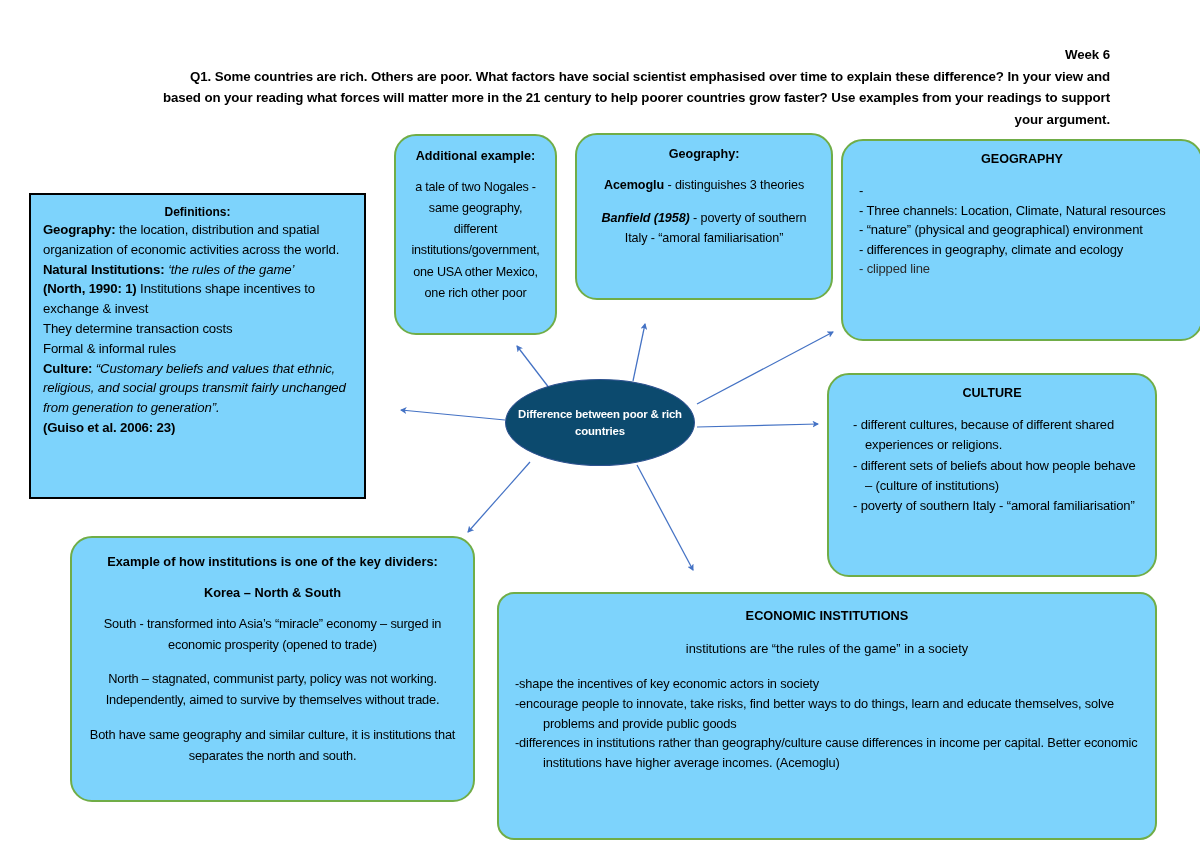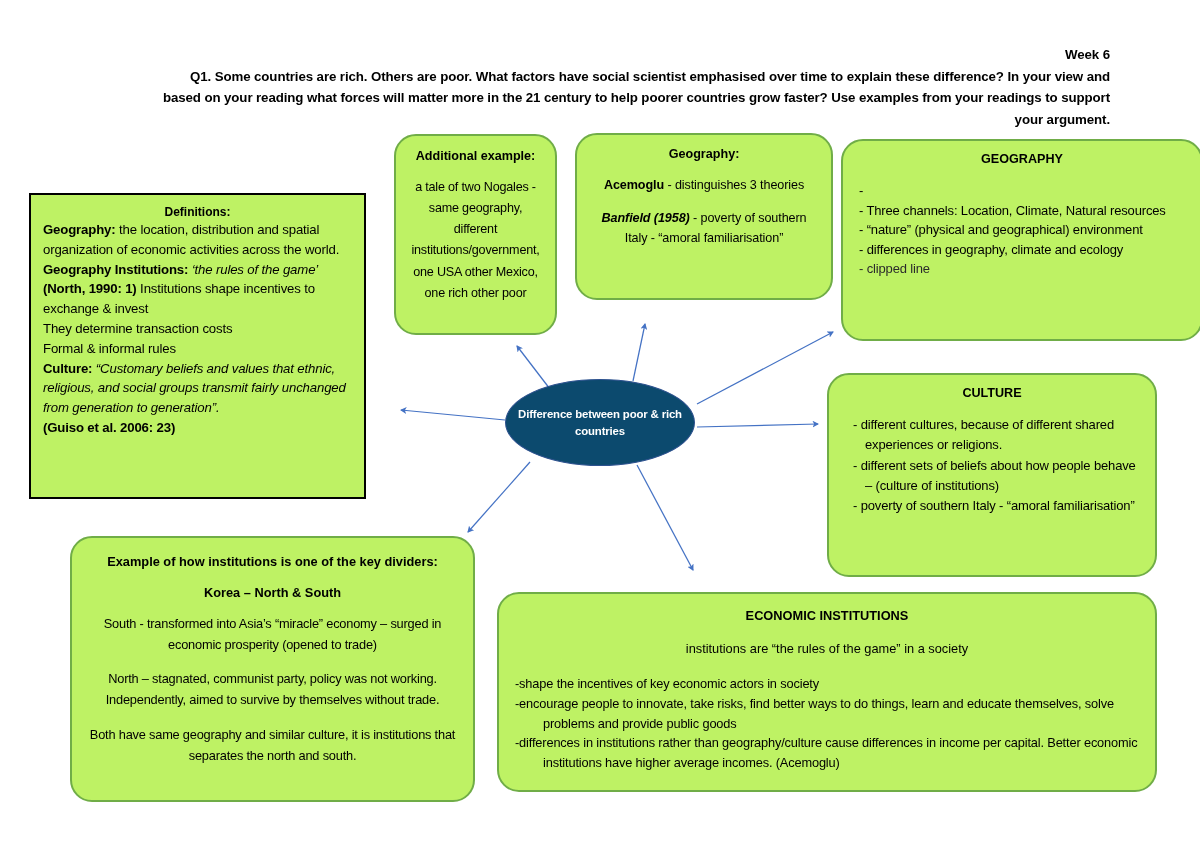--- a/index.html
+++ b/index.html
@@ -65,21 +65,21 @@
     text-align: center;
     line-height: 1.42;
     letter-spacing: -0.15px;
     padding: 0 6px;
   }
 
   
   .node-box {
     position: absolute;
     box-sizing: border-box;
-    background: #bef264;
+    background: #7dd3fc;
     border: 2.4px solid #70AD47;
     border-radius: 22px;
     overflow: hidden;
   }
   .node-box.sharp {
     border: 2px solid #000000;
     border-radius: 0;
   }
   .box-title {
     font-weight: bold;
@@ -209,22 +209,23 @@
     letter-spacing: -0.2px;
   }
   #box-korea .body p { margin: 0 0 14px 0; }
   #box-korea .body p:last-child { margin-bottom: 0; }
 
   
   #box-economic {
     left: 497px;
     top: 592px;
     width: 660px;
-    height: 200px;
+    height: 248px;
     padding: 14px 16px 0 16px;
+    border-radius: 17px;
   }
   #box-economic .box-title { font-size: 12.8px; }
   #box-economic .subtitle {
     font-size: 12.8px;
     text-align: center;
     margin-top: 18px;
   }
   #box-economic .body {
     font-size: 12.8px;
     line-height: 1.55;
@@ -267,21 +268,21 @@
   </svg>
 
   <div id="center-node">
     <div class="center-text">Difference between poor &amp; rich countries</div>
   </div>
 
   <div id="box-definitions" class="node-box sharp">
     <div class="box-title">Definitions:</div>
     <div class="body">
       <p><span class="b">Geography:</span><span> the location, distribution and spatial organization of economic activities across the world.</span></p>
-      <p><span class="b">Geography Institutions:</span><span class="i"> ‘the rules of the game’</span></p>
+      <p><span class="b">Natural Institutions:</span><span class="i"> ‘the rules of the game’</span></p>
       <p><span class="b">(North, 1990: 1)</span><span> Institutions shape incentives to exchange &amp; invest</span></p>
       <p><span>They determine transaction costs</span></p>
       <p><span>Formal &amp; informal rules</span></p>
       <p><span class="b">Culture:</span><span class="i"> “Customary beliefs and values that ethnic, religious, and social groups transmit fairly unchanged from generation to generation”.</span></p>
       <p><span class="b">(Guiso et al. 2006: 23)</span></p>
     </div>
   </div>
 
   <div id="box-additional" class="node-box">
     <div class="box-title">Additional example:</div>

